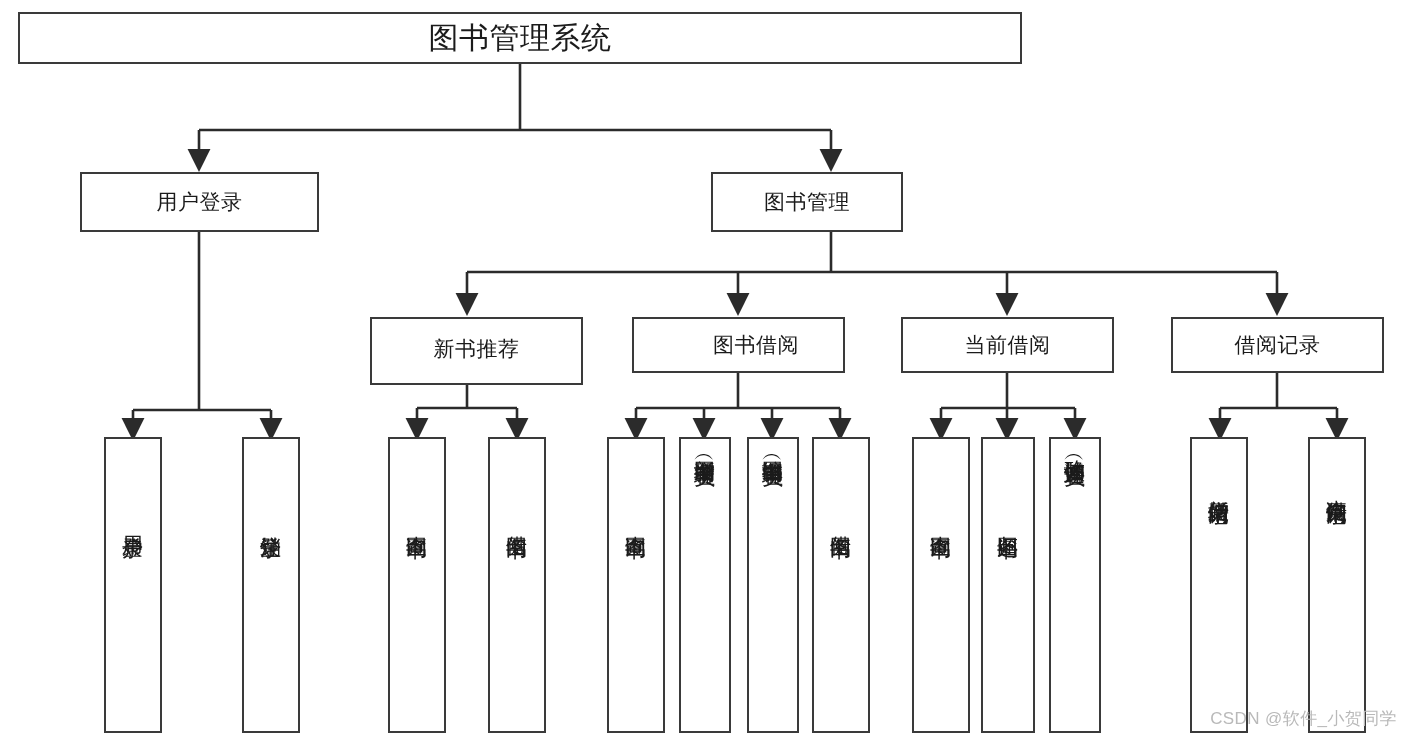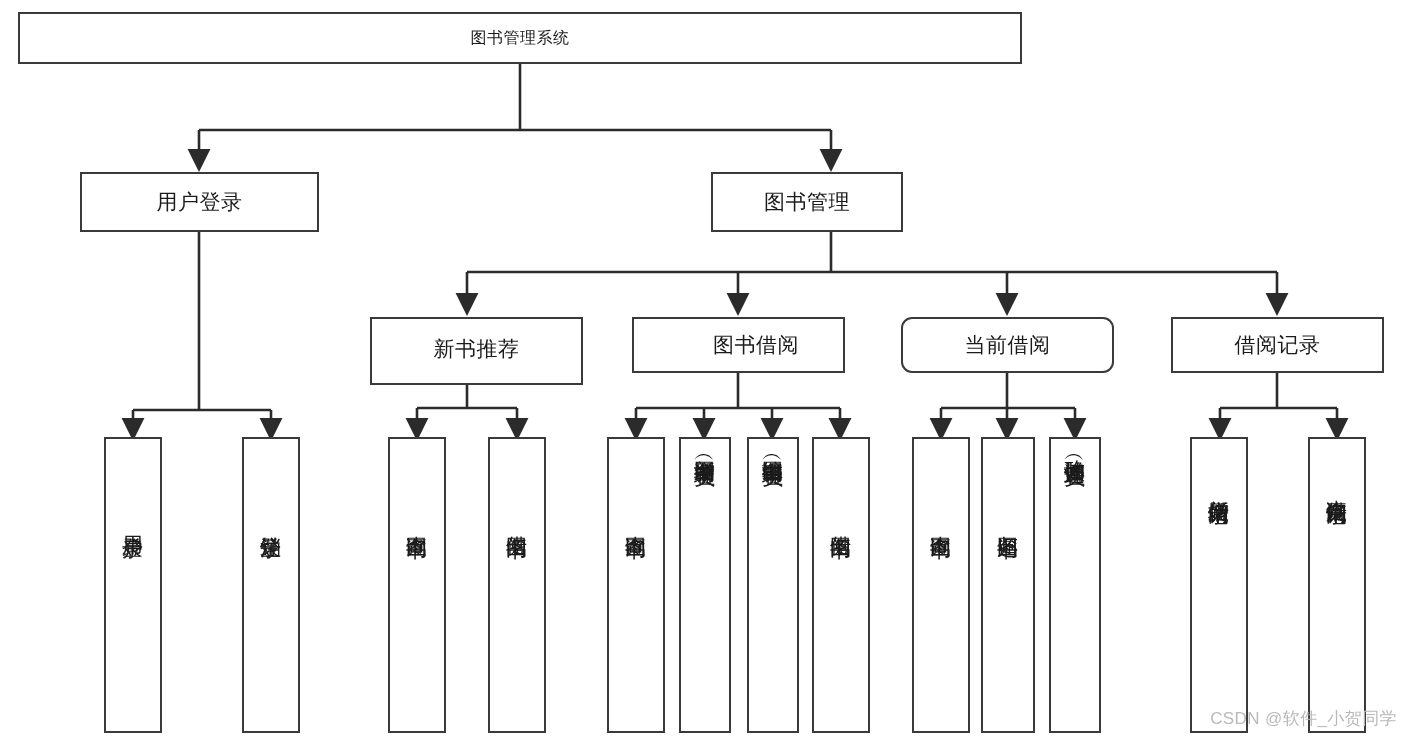--- a/index.html
+++ b/index.html
@@ -42,21 +42,21 @@
     text-align: center;
     line-height: 1.08;
     letter-spacing: 0.5px;
     white-space: nowrap;
   }
   
   .node.horiz .label {
     font-size: 21px;
   }
   .node.root .label {
-    font-size: 16px;
+    font-size: 30px;
   }
   
   .node.vert {
     align-items: flex-start;
     justify-content: center;
     padding-top: 4px;
   }
   .node.vert .label {
     writing-mode: vertical-rl;
     text-orientation: upright;
@@ -144,21 +144,21 @@
   </div>
 
   <div class="node horiz" style="left:370px; top:317px; width:213px; height:68px;font-family:Liberation Mono, monospace;">
     <span class="label">新书推荐</span>
   </div>
 
   <div class="node horiz" style="left:632px; top:317px; width:213px; height:56px;padding-left:35px;">
     <span class="label">图书借阅</span>
   </div>
 
-  <div class="node horiz" style="left:901px; top:317px; width:213px; height:56px;border-radius:11px;">
+  <div class="node horiz" style="left:901px; top:317px; width:213px; height:56px;">
     <span class="label">当前借阅</span>
   </div>
 
   <div class="node horiz" style="left:1171px; top:317px; width:213px; height:56px;justify-content:center;">
     <span class="label">借阅记录</span>
   </div>
 
   <div class="node vert" style="left:104px; top:437px; width:58px; height:296px;">
     <span class="label" style="margin-top:76px;">用户登录</span>
   </div>

